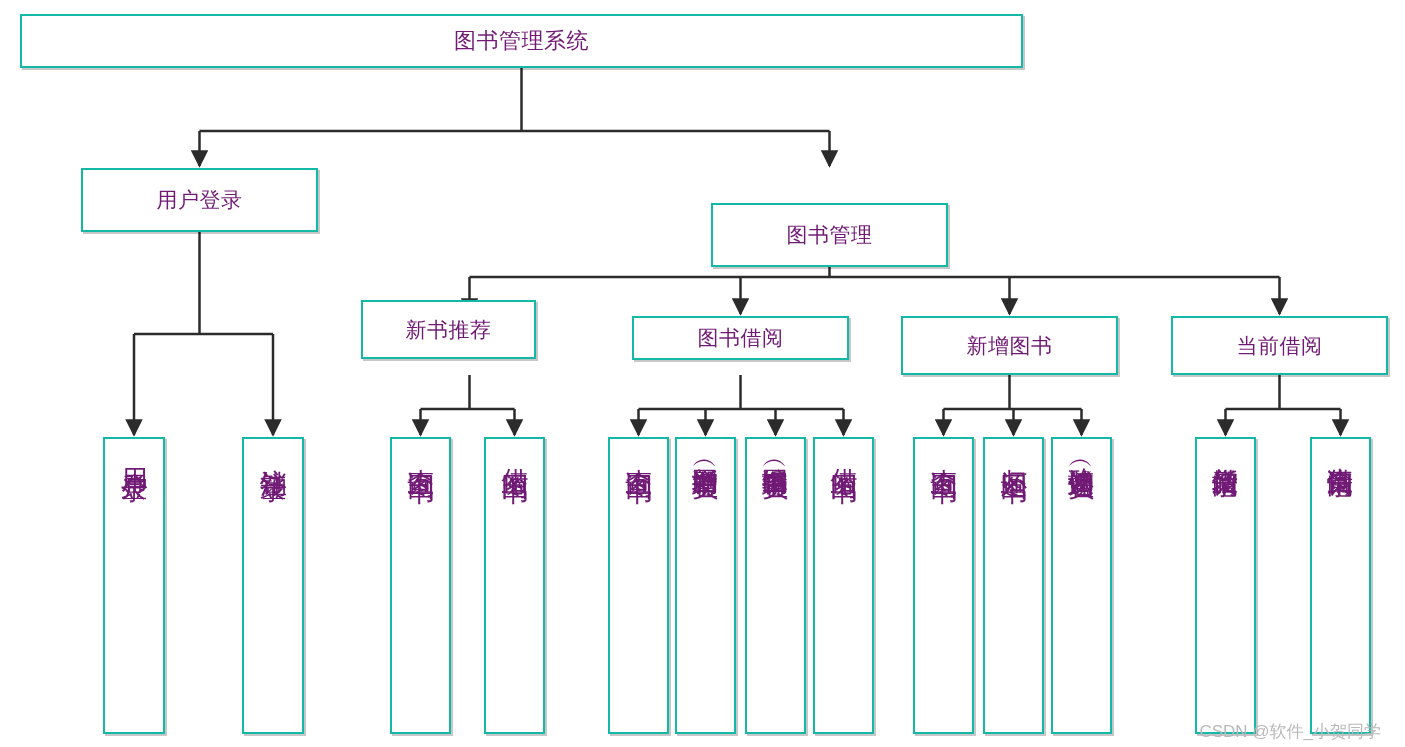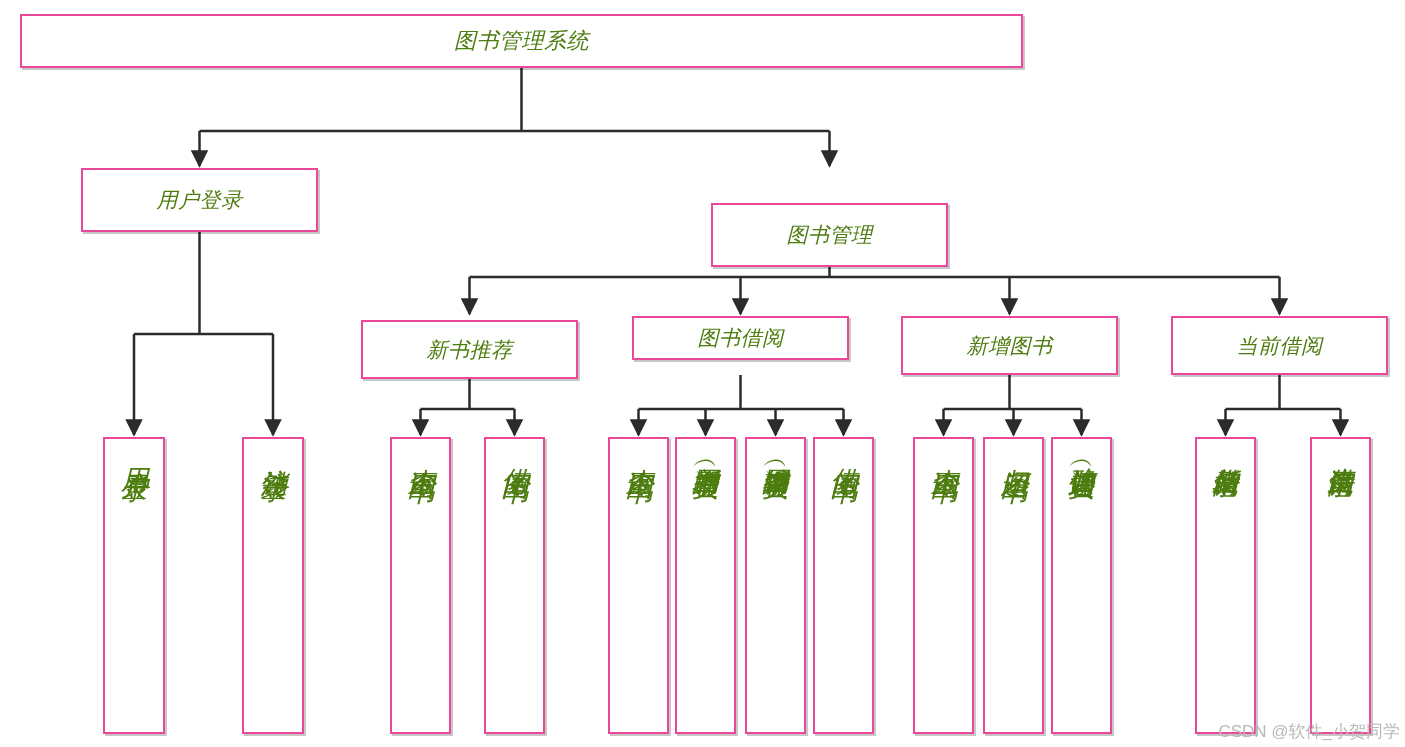--- a/index.html
+++ b/index.html
@@ -22,27 +22,26 @@
     left: 0;
     top: 0;
     width: 1405px;
     height: 747px;
     pointer-events: none;
   }
   .node {
     position: absolute;
     box-sizing: border-box;
     background: #ffffff;
-    border: 2px solid #ec4899;
+    border: 2px solid #14b8a6;
     box-shadow: 2px 2px 0 rgba(0,0,0,0.22);
     display: flex;
     align-items: center;
     justify-content: center;
-    color: #4d7c0f;
-    font-style: italic;
+    color: #701a75;
   }
   .node-label {
     display: block;
     text-align: center;
     letter-spacing: 0.5px;
   }
   
   .node.horiz .node-label {
     writing-mode: horizontal-tb;
     font-size: 21px;
@@ -65,21 +64,21 @@
     white-space: nowrap;
     max-height: 292px;
   }
   .node.vert.tall .node-label {
     font-size: 26px;
     letter-spacing: 1px;
     max-height: 296px;
   }
   .watermark {
     position: absolute;
-    right: 5px;
+    right: 24px;
     bottom: 4px;
     font-size: 17px;
     color: #b9b9b9;
     white-space: nowrap;
     user-select: none;
   }
 </style>
 </head>
 <body>
 
@@ -131,21 +130,21 @@
   <div id="nodes-layer">
       <div class="node horiz root" style="left: 20px; top: 14px; width: 1003px; height: 54px;">
         <span class="node-label">图书管理系统</span>
       </div>
       <div class="node horiz" style="left: 81px; top: 168px; width: 237px; height: 64px;">
         <span class="node-label">用户登录</span>
       </div>
       <div class="node horiz" style="left: 711px; top: 168px; width: 237px; height: 64px; margin-top: 35px;">
         <span class="node-label">图书管理</span>
       </div>
-      <div class="node horiz" style="left: 361px; top: 320px; width: 217px; height: 59px;">
+      <div class="node horiz" style="left: 361px; top: 300px; width: 175px; height: 59px;">
         <span class="node-label">新书推荐</span>
       </div>
       <div class="node horiz" style="left: 632px; top: 316px; width: 217px; height: 44px;">
         <span class="node-label">图书借阅</span>
       </div>
       <div class="node horiz" style="left: 901px; top: 316px; width: 217px; height: 59px;">
         <span class="node-label">新增图书</span>
       </div>
       <div class="node horiz" style="left: 1171px; top: 316px; width: 217px; height: 59px;">
         <span class="node-label">当前借阅</span>

